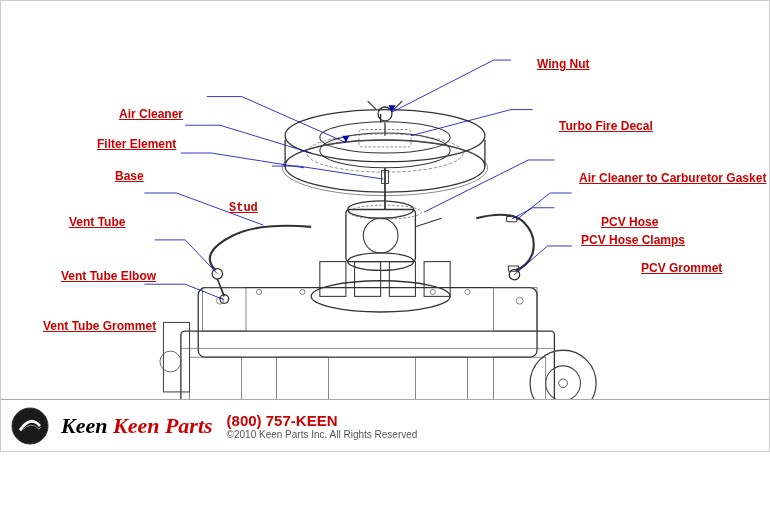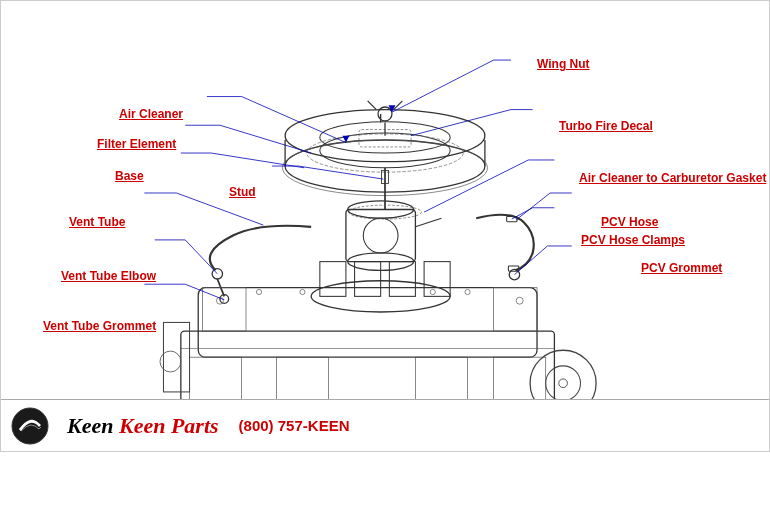--- a/index.html
+++ b/index.html
@@ -40,21 +40,21 @@
       position: absolute;
       bottom: 0;
       left: 0;
       right: 0;
       height: 52px;
       background: #fff;
       border-top: 1px solid #aaa;
       display: flex;
       align-items: center;
       padding: 8px 10px;
-      gap: 14px;
+      gap: 8px;
     }
     .logo-icon {
       width: 38px;
       height: 38px;
       margin-right: 4px;
     }
   </style>
 </head>
 <body>
 
@@ -193,21 +193,21 @@
   <div class="label" style="left:536px; top:56px; color:#cc0000;">Wing Nut</div>
 
   <div class="label" style="left:118px; top:106px; color:#cc0000;">Air Cleaner</div>
 
   <div class="label" style="left:558px; top:118px; color:#cc0000;">Turbo Fire Decal</div>
 
   <div class="label" style="left:96px; top:136px; color:#cc0000;text-align:center;">Filter Element</div>
 
   <div class="label" style="left:114px; top:168px; color:#cc0000;">Base</div>
 
-  <div class="label" style="left:228px; top:184px; color:#cc0000;">Stud</div>
+  <div class="label" style="left:228px; top:200px; color:#cc0000;font-family:Liberation Mono, monospace;">Stud</div>
 
   <div class="label" style="left:578px; top:170px; color:#cc0000; font-size:12px; font-weight:bold; text-decoration:underline; line-height:1.3;text-align:right;">
     <span>Air Cleaner to
 Carburetor Gasket</span>
   </div>
 
   <div class="label" style="left:68px; top:214px; color:#cc0000;">Vent Tube</div>
 
   <div class="label" style="left:600px; top:214px; color:#cc0000;">PCV Hose</div>
 
@@ -229,16 +229,17 @@
 
     <div>
       <div style="font-family:'Times New Roman',serif; font-size:22px; font-style:italic; font-weight:bold; line-height:1;">
         <span style="color:#000;">Keen</span>
         <span style="color:#cc0000;">Keen Parts</span>
       </div>
     </div>
 
     <div style="margin-left:6px;">
       <div style="font-size:15px; font-weight:bold; color:#000;"><span style="color:#cc0000;">(800) 757-</span><span style="color:#cc0000;">KEEN</span></div>
+      <div style="font-size:10px; color:#555;">©2010 Keen Parts Inc. All Rights Reserved</div>
     </div>
   </div>
 
 </div>
 
 </body></html>

